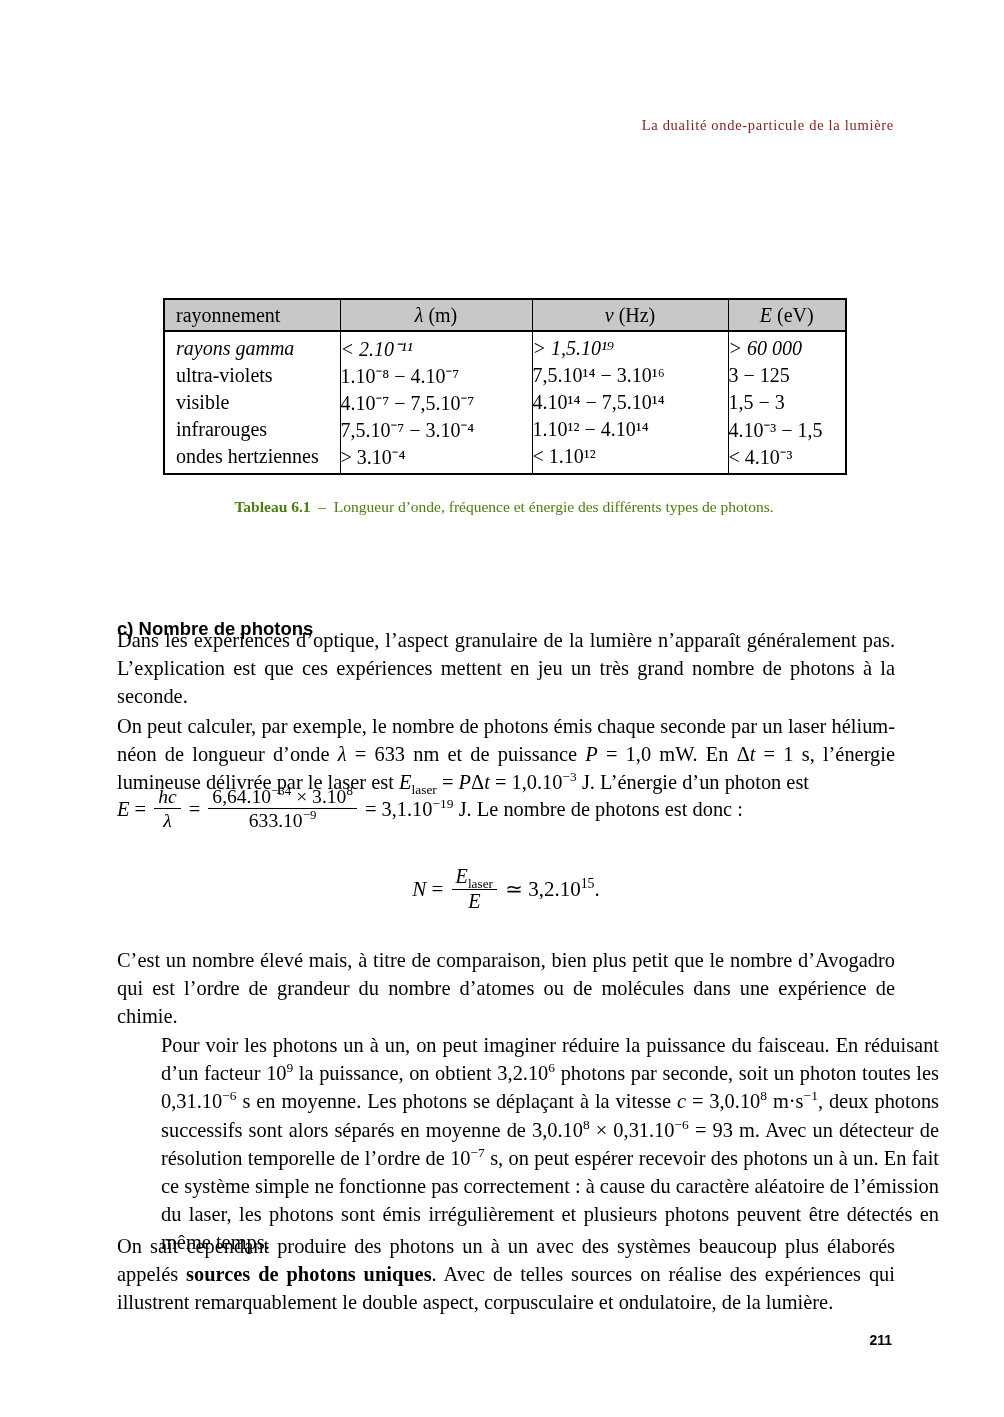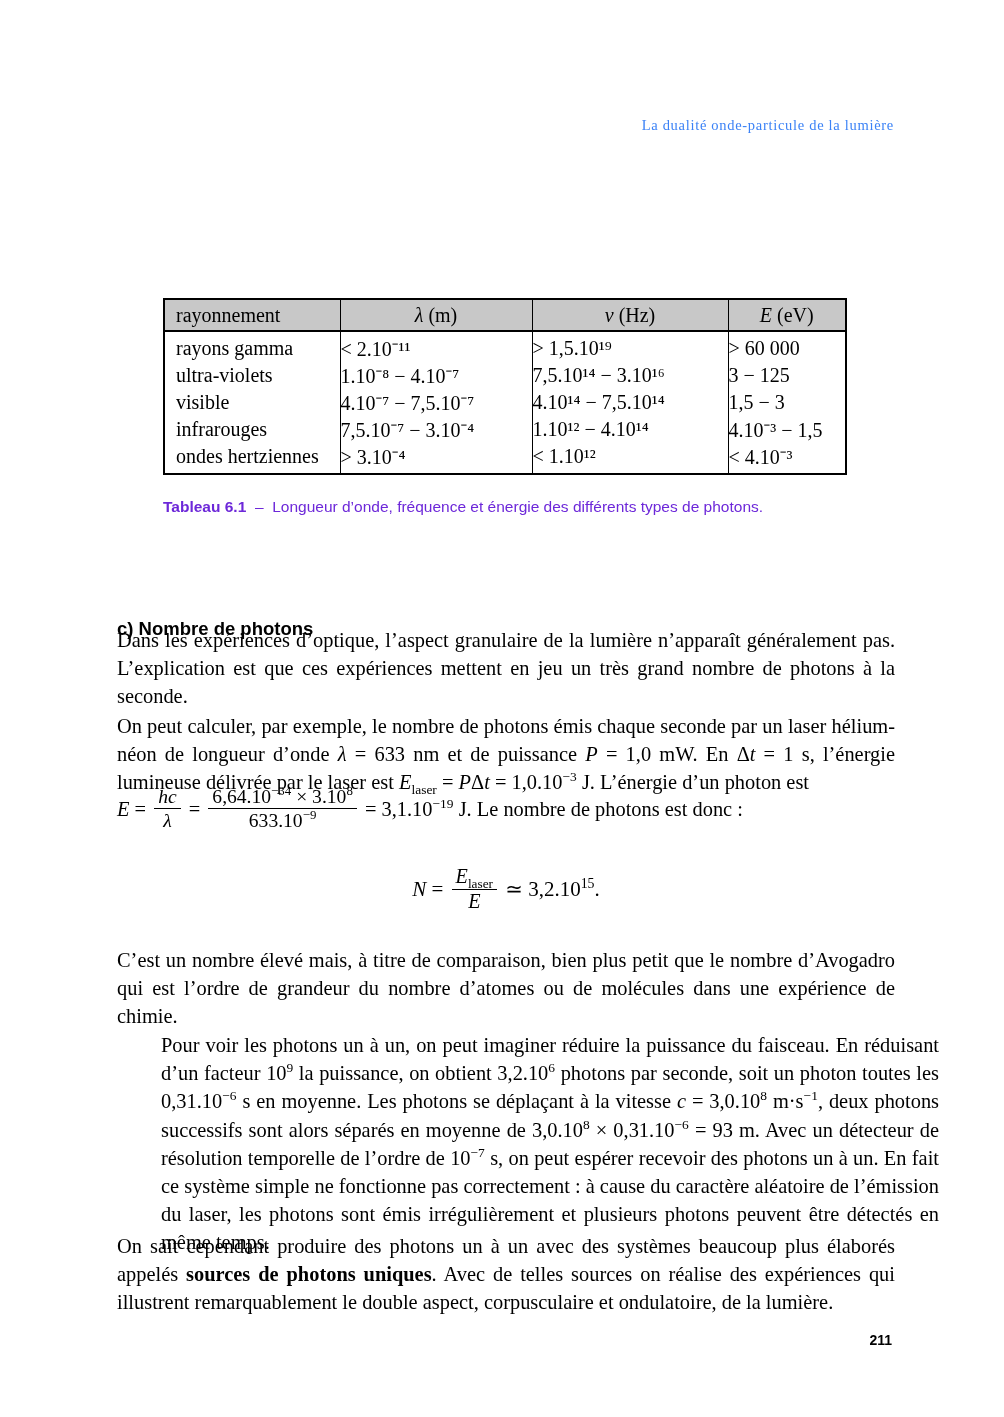--- a/index.html
+++ b/index.html
@@ -23,21 +23,21 @@
   }
 
   
   .runhead {
     position: absolute;
     right: 110px;
     top: 117px;
     font-family: "Liberation Serif", serif;
     font-size: 14.5px;
     letter-spacing: 0.7px;
-    color: #3b82f6;
+    color: #7f1d1d;
     white-space: nowrap;
   }
   p.para {
     margin: 0 0 0 0;
     font-size: 20.4px;
     line-height: 28.2px;
     text-align: justify;
     text-justify: inter-word;
     hyphens: none;
   }
@@ -101,35 +101,36 @@
   table.data thead th {
     background: #c8c8c8;
     font-weight: normal;
     border-bottom: 2px solid #000;
     height: 30px;
     text-align: center;
   }
   table.data thead th.first { text-align: left; padding-left: 11px; }
   table.data tbody td { text-align: left; }
   table.data tbody td.first { text-align: left; padding-left: 11px; }
-  table.data tbody tr:first-child td { padding-top: 3px; }
+  table.data tbody tr:first-child td { padding-top: 3px; font-style: italic; }
   table.data tbody tr:last-child td { padding-bottom: 3px; }
   col.c1 { width: 176px; }
   col.c2 { width: 192px; }
   col.c3 { width: 196px; }
   col.c4 { width: 118px; }
 
   .caption {
     position: absolute;
     left: 163px;
     top: 498px;
     width: 682px;
-    font-family: Liberation Sans, sans-serif;
+    text-align: center;
+    font-family: Liberation Serif, serif;
     font-size: 15.5px;
-    color: #6d28d9;
+    color: #4d7c0f;
   }
   .caption b { font-weight: bold; }
 
   
   .subhead {
     position: absolute;
     left: 117px;
     top: 618px;
     font-family: "Liberation Sans", sans-serif;
     font-weight: bold;

